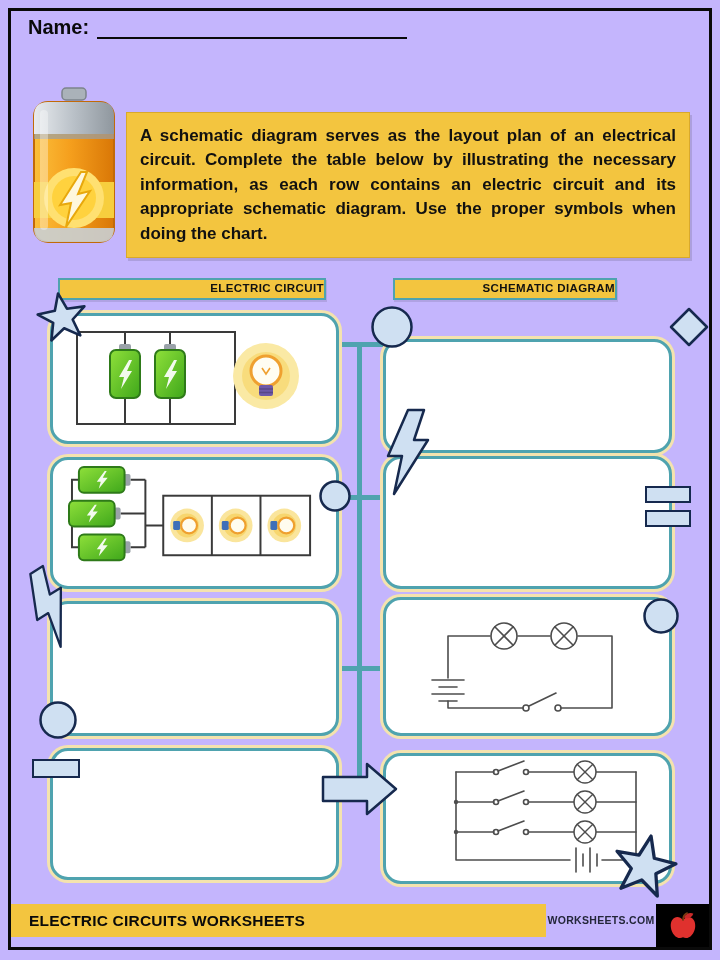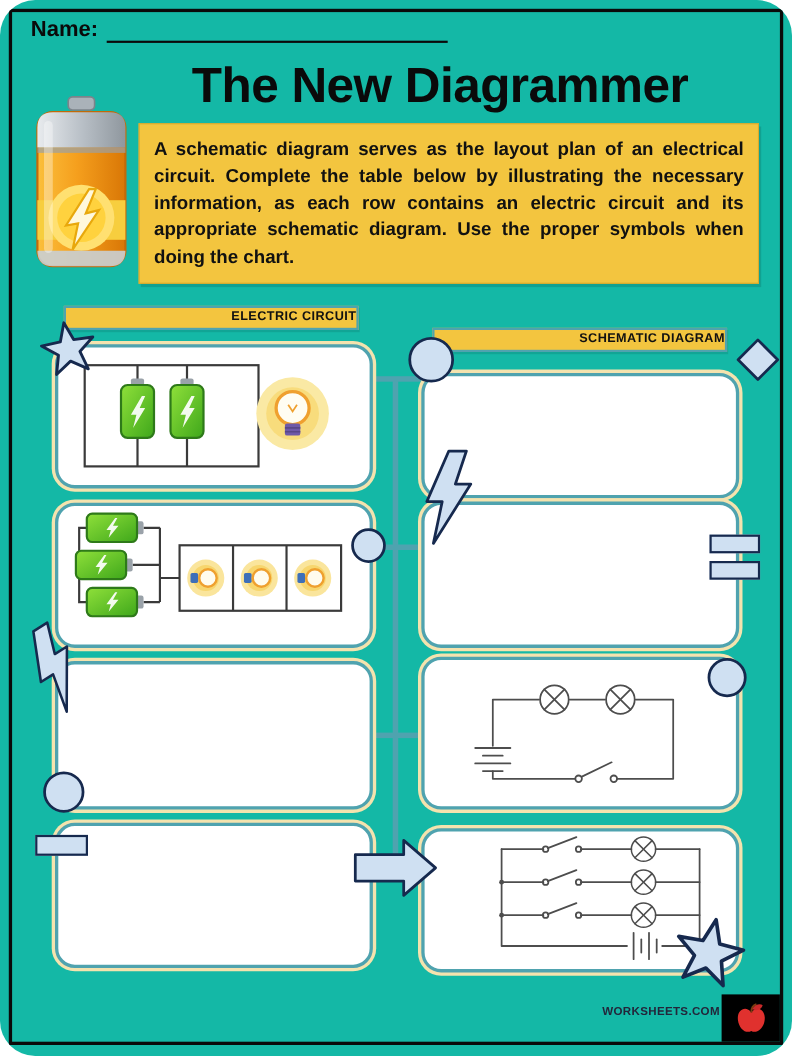--- a/index.html
+++ b/index.html
@@ -1,17 +1,17 @@
 <!DOCTYPE html>
 <html style="--gold: #F3C53F; --teal: #4FA3AF; --shape_fill: #CFE0F2; --shape_stroke: #16294E;"><head>
 <meta charset="utf-8">
 <style>
   html,body{margin:0;padding:0;}
   body{width:720px;height:960px;background:#ffffff;font-family:"Liberation Sans",sans-serif;}
-  .page{position:relative;width:720px;height:960px;overflow:hidden;background:#14b8a6;border-radius:32px;}
+  .page{position:relative;width:720px;height:960px;overflow:hidden;background:#c4b5fd;}
   .abs{position:absolute;}
   .frame{left:8px;top:8px;width:704px;height:942px;border:3px solid #0a0a0a;box-sizing:border-box;}
   .name-row{left:28px;top:16px;font-size:20px;font-weight:bold;color:#0a0a0a;display:flex;align-items:flex-end;}
   .name-line{display:inline-block;width:310px;border-bottom:2.5px solid #0a0a0a;height:20px;margin-left:8px;}
   .title{left:110px;top:52px;width:580px;text-align:center;font-size:45px;font-weight:bold;color:#0a0a0a;letter-spacing:-0.5px;}
   .instructions{left:126px;top:112px;width:564px;box-sizing:border-box;background:var(--gold);border:1px solid #d9a92b;box-shadow:2px 3px 0 rgba(0,0,0,0.12);padding:11px 13px;font-size:17px;font-weight:bold;line-height:1.44;text-align:justify;color:#111;}
   .col-header{top:278px;height:22px;box-sizing:border-box;background:var(--gold);border:2px solid var(--teal);font-size:11.5px;font-weight:bold;text-align:right;line-height:17px;letter-spacing:0.4px;color:#111;box-shadow:1px 2px 0 rgba(0,0,0,0.10);}
   .cell{box-sizing:border-box;background:#fff;border:3px solid var(--teal);border-radius:18px;box-shadow:0 0 0 3px #f4e3ae;}
   .cell svg{position:absolute;left:0;top:0;width:100%;height:100%;}
   .conn{background:var(--teal);}
@@ -79,21 +79,20 @@
     </defs>
   </svg>
 
   <div class="abs frame"></div>
 
   <div class="abs name-row">
     <span>Name:</span>
     <span class="name-line"></span>
   </div>
 
-  <div class="abs title">The New Diagrammer</div>
 
   <div class="abs shape" style="left:24px;top:86px;">
     <svg width="100" height="172" viewBox="0 0 100 172">
       <rect x="38" y="2" width="24" height="12" rx="4" fill="#aab2b9" stroke="#7c848b" stroke-width="1.5"></rect>
       <rect x="10" y="16" width="80" height="140" rx="14" fill="url(#bodyG)" stroke="#C26A08" stroke-width="2"></rect>
       <path d="M10 30 Q10 16 24 16 H76 Q90 16 90 30 V48 H10 Z" fill="url(#capG)"></path>
       <rect x="10" y="48" width="80" height="5" fill="#98a0a7" opacity="0.7"></rect>
       <rect x="10" y="96" width="80" height="36" fill="#F7CE3E"></rect>
       <circle cx="50" cy="112" r="30" fill="#FFE071"></circle>
       <circle cx="50" cy="112" r="22" fill="#FFD23E"></circle>
@@ -101,21 +100,21 @@
       <path d="M10 142 H90 V142 Q90 156 76 156 H24 Q10 156 10 142 Z" fill="#C9CFD4" opacity="0.9"></path>
       <rect x="16" y="24" width="8" height="120" rx="4" fill="#ffffff" opacity="0.35"></rect>
     </svg>
   </div>
 
   <div class="abs instructions">
     <span>A schematic diagram serves as the layout plan of an electrical circuit. Complete the table below by illustrating the necessary information, as each row contains an electric circuit and its appropriate schematic diagram. Use the proper symbols when doing the chart.</span>
   </div>
 
   <div class="abs col-header" style="left:58px;width:268px;">ELECTRIC CIRCUIT</div>
-  <div class="abs col-header" style="left:393px;width:268px;margin-top:20px;">SCHEMATIC DIAGRAM</div>
+  <div class="abs col-header" style="left:393px;width:224px;">SCHEMATIC DIAGRAM</div>
 
   <div class="abs conn" style="left:357px;top:344px;width:5px;height:450px;"></div>
   <div class="abs conn" style="left:339px;top:342px;width:44px;height:5px;"></div>
   <div class="abs conn" style="left:339px;top:495px;width:44px;height:5px;"></div>
   <div class="abs conn" style="left:339px;top:666px;width:44px;height:5px;"></div>
 
   <div class="abs cell" style="left:50px;top:313px;width:289px;height:131px;" aria-label="Two batteries connected in parallel with one light bulb">
     <svg viewBox="0 0 283 125">
       <rect x="24" y="16" width="158" height="92" class="wire"></rect>
       <line x1="72" y1="16" x2="72" y2="108" class="wire"></line>
@@ -243,20 +242,23 @@
     <svg width="76" height="54" viewBox="0 0 76 54">
         <polygon class="deco" points="1,15 45,15 45,2 74,27 45,52 45,39 1,39"></polygon>
       </svg>
   </div>
   <div class="abs shape" style="left:612px;top:834px;transform:rotate(12deg);">
     <svg width="66" height="61" viewBox="0 0 50 46">
         <polygon class="deco" points="25,1 30.9,16.9 47.8,17.6 34.5,28.1 39.1,44.4 25,35 10.9,44.4 15.5,28.1 2.2,17.6 19.1,16.9"></polygon>
       </svg>
   </div>
 
+  <div class="abs footer-bar">
+    <span>ELECTRIC CIRCUITS WORKSHEETS</span>
+  </div>
   <div class="abs brand">WORKSHEETS.COM</div>
   <div class="abs apple-box">
     <svg width="30" height="32" viewBox="0 0 32 34">
       <path d="M16 11 C11 4 2 8 3 18 C4 27 11 32 16 29 C21 32 28 27 29 18 C30 8 21 4 16 11 Z" fill="#E0312E"></path>
       <path d="M16 11 C16 7 18 4 21 3" fill="none" stroke="#7a3b10" stroke-width="2"></path>
       <path d="M17 8 C19 3 25 2 27 4 C26 8 21 10 17 8 Z" fill="#C92A2A"></path>
     </svg>
   </div>
 
 </div>

